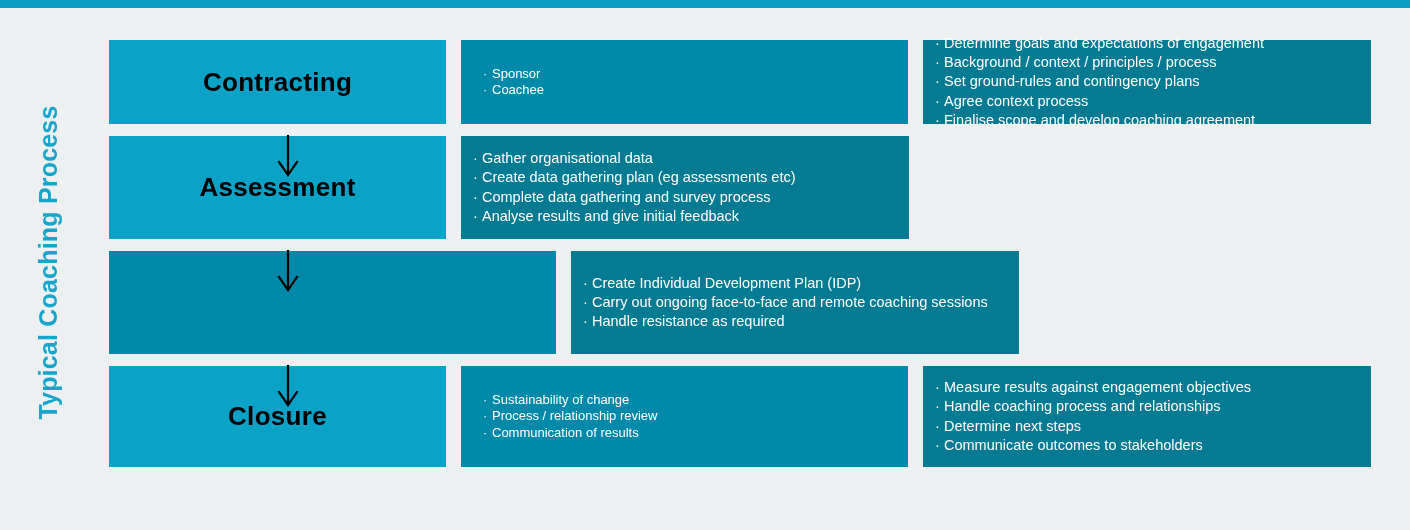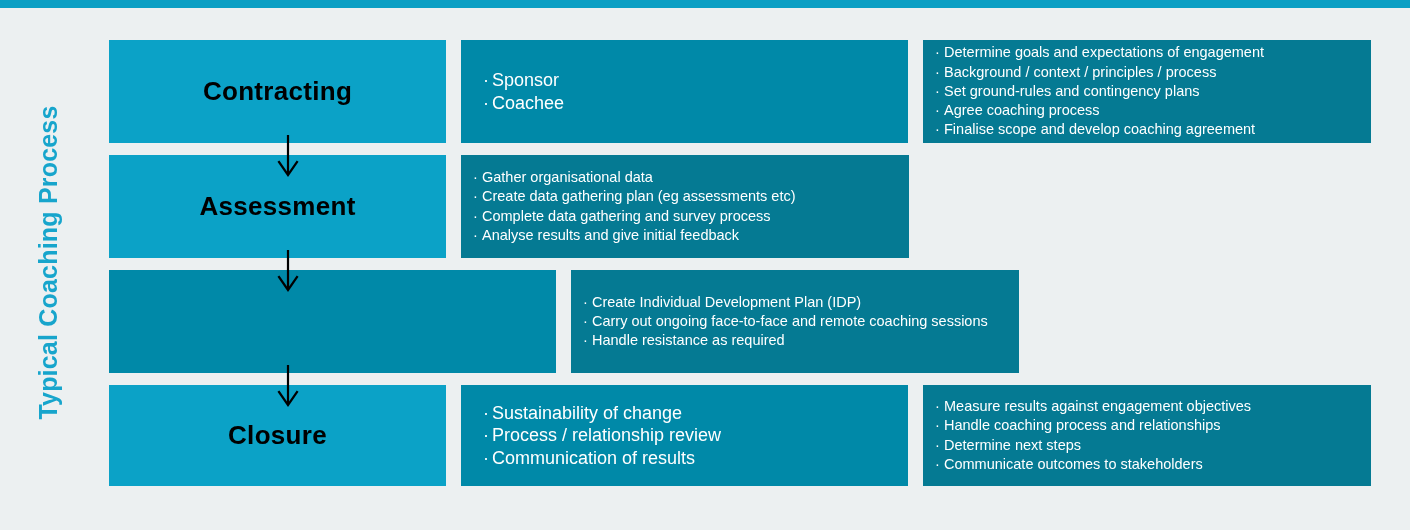--- a/index.html
+++ b/index.html
@@ -105,38 +105,38 @@
   }
 
   .bullets {
     list-style: none;
     margin: 0;
     padding: 0;
     width: 100%;
   }
   .focus-cell .bullets li {
     color: #ffffff;
-    font-size: 18px;
+    font-size: 13px;
     line-height: 1.25;
     white-space: nowrap;
   }
   .actions-cell .bullets li {
     color: #ffffff;
     font-size: 14.5px;
     line-height: 1.33;
     white-space: nowrap;
   }
   .bullets li .dot {
     display: inline-block;
     width: 9px;
     vertical-align: baseline;
   }
 
   
-  .row-h1 .cell { height: 103px; }
+  .row-h1 .cell { height: 84px; }
   .row-h2 .cell { height: 103px; }
   .row-h3 .cell { height: 103px; }
   .row-h4 .cell { height: 101px; }
 
   
   .arrow {
     position: absolute;
     left: 168px;
     width: 22px;
     height: 44px;
@@ -169,21 +169,21 @@
         <ul class="bullets">
           <li><span class="dot">·</span><span>Sponsor</span></li>
           <li><span class="dot">·</span><span>Coachee</span></li>
         </ul>
       </div>
       <div class="cell actions-cell">
         <ul class="bullets">
           <li><span class="dot">·</span><span>Determine goals and expectations of engagement</span></li>
           <li><span class="dot">·</span><span>Background / context / principles / process</span></li>
           <li><span class="dot">·</span><span>Set ground-rules and contingency plans</span></li>
-          <li><span class="dot">·</span><span>Agree coaching process</span></li>
+          <li><span class="dot">·</span><span>Agree context process</span></li>
           <li><span class="dot">·</span><span>Finalise scope and develop coaching agreement</span></li>
         </ul>
       </div>
     </div>
 
     <div class="process-row row-h2">
       <div class="cell stage-cell">
         <span class="stage-label">Assessment</span>
       </div>
       <div class="cell actions-cell">

